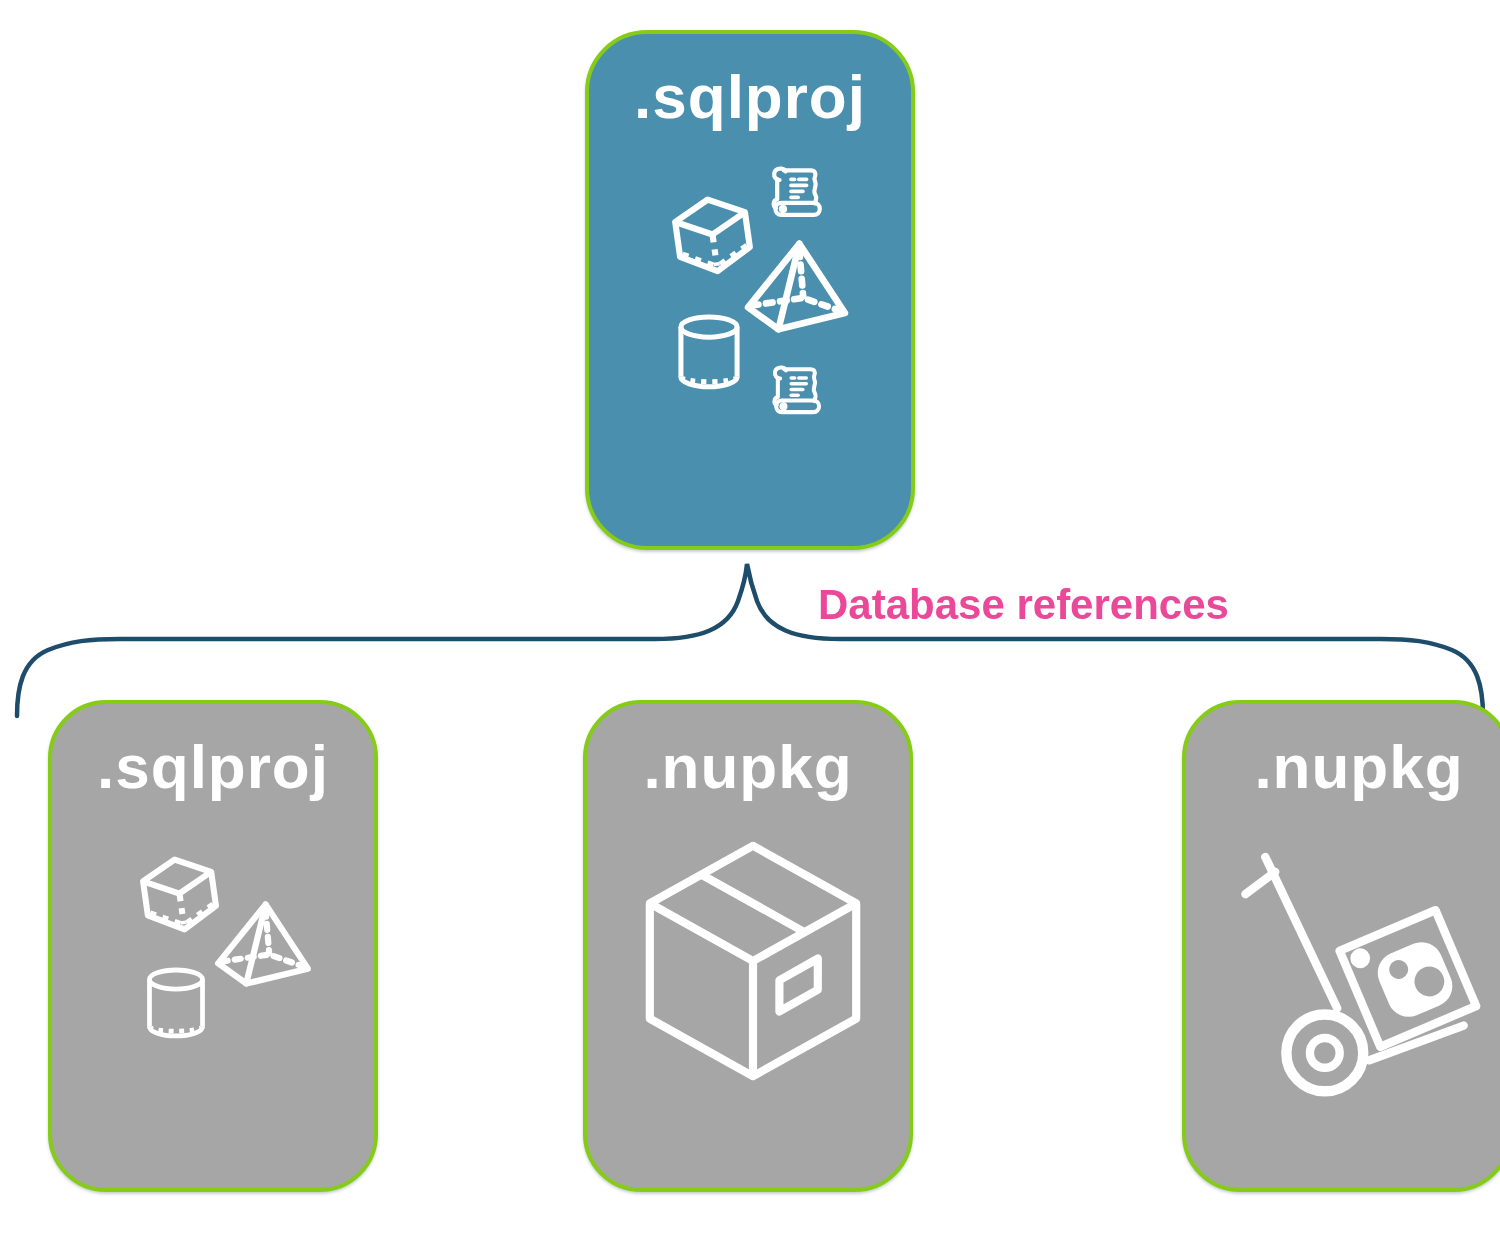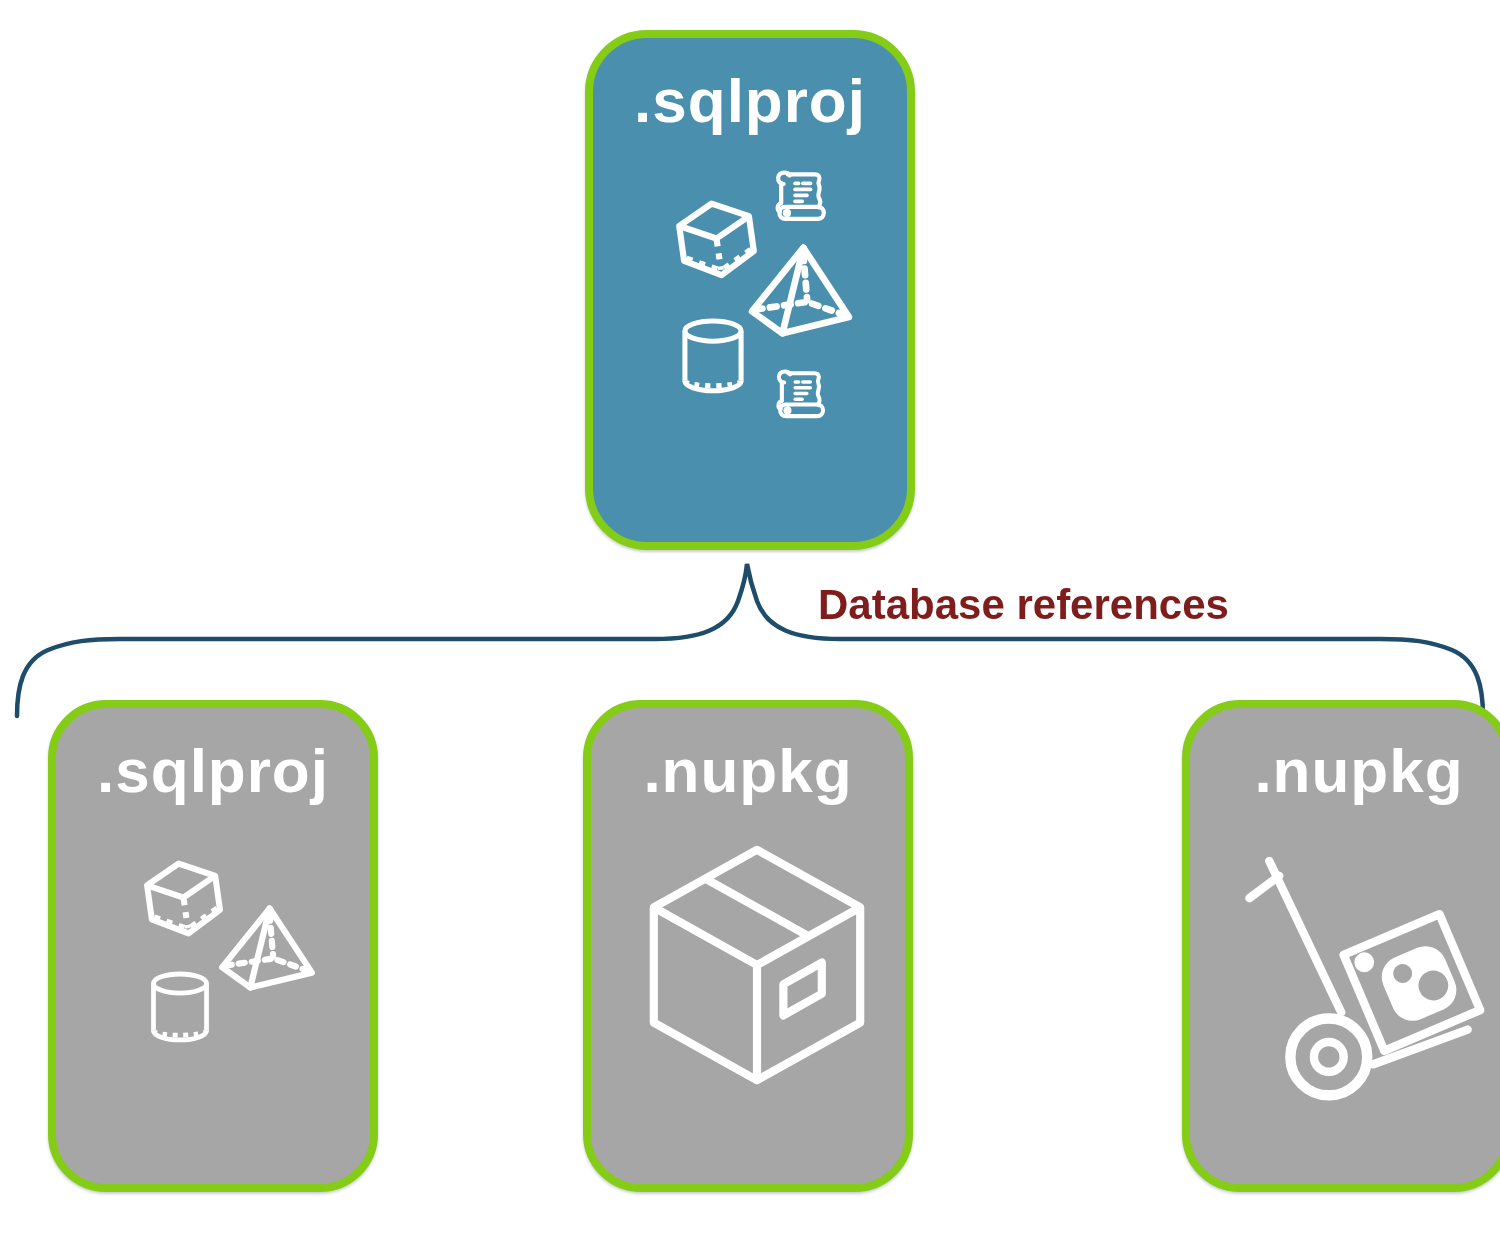--- a/index.html
+++ b/index.html
@@ -2,38 +2,38 @@
 <html><head>
 <meta charset="utf-8">
 <style>
   html,body{margin:0;padding:0;background:#ffffff;}
   .canvas{
     position:relative;width:1500px;height:1250px;background:#ffffff;overflow:hidden;
     font-family:"Liberation Sans",sans-serif;
   }
   .card{
     position:absolute;box-sizing:border-box;
-    border:8px solid #84cc16;border-radius:58px;
+    border:4px solid #84cc16;border-radius:58px;
     box-shadow:0 2px 3px rgba(40,60,80,0.25);
     text-align:center;
   }
   .card-top{left:585px;top:30px;width:330px;height:520px;background:#4a8fad;border-radius:62px;}
   .card-gray{top:700px;width:330px;height:492px;background:#a6a6a6;}
   .card-gray.pos-left{left:48px;}
   .card-gray.pos-mid{left:583px;}
   .card-gray.pos-right{left:1182px;padding-left:24px;}
   .card-label{
     margin-top:30px;font-size:62px;font-weight:700;color:#ffffff;
     letter-spacing:1px;line-height:1.05;user-select:none;
   }
   .icon{position:absolute;}
   .brace{position:absolute;left:0;top:0;width:1500px;height:1250px;pointer-events:none;}
   .connector-label{
     position:absolute;left:818px;top:581px;width:470px;
-    font-size:42px;font-weight:700;color:#7f1d1d;letter-spacing:0px;
+    font-size:42px;font-weight:700;color:#ec4899;letter-spacing:0px;
     white-space:nowrap;user-select:none;
   }
 </style>
 </head>
 <body>
 
 <div class="canvas">
 
   <svg class="brace" viewBox="0 0 1500 1250" aria-hidden="true">
     <path d="M 17 716

